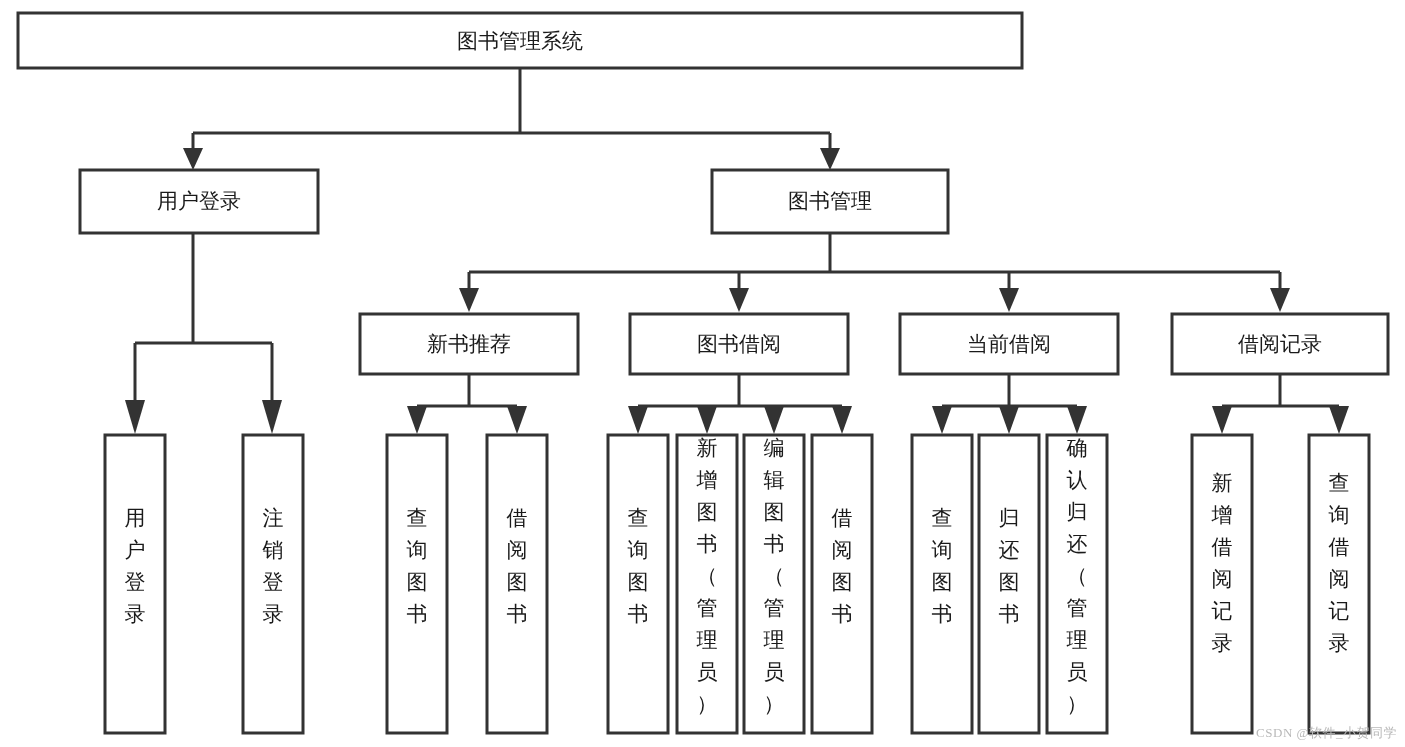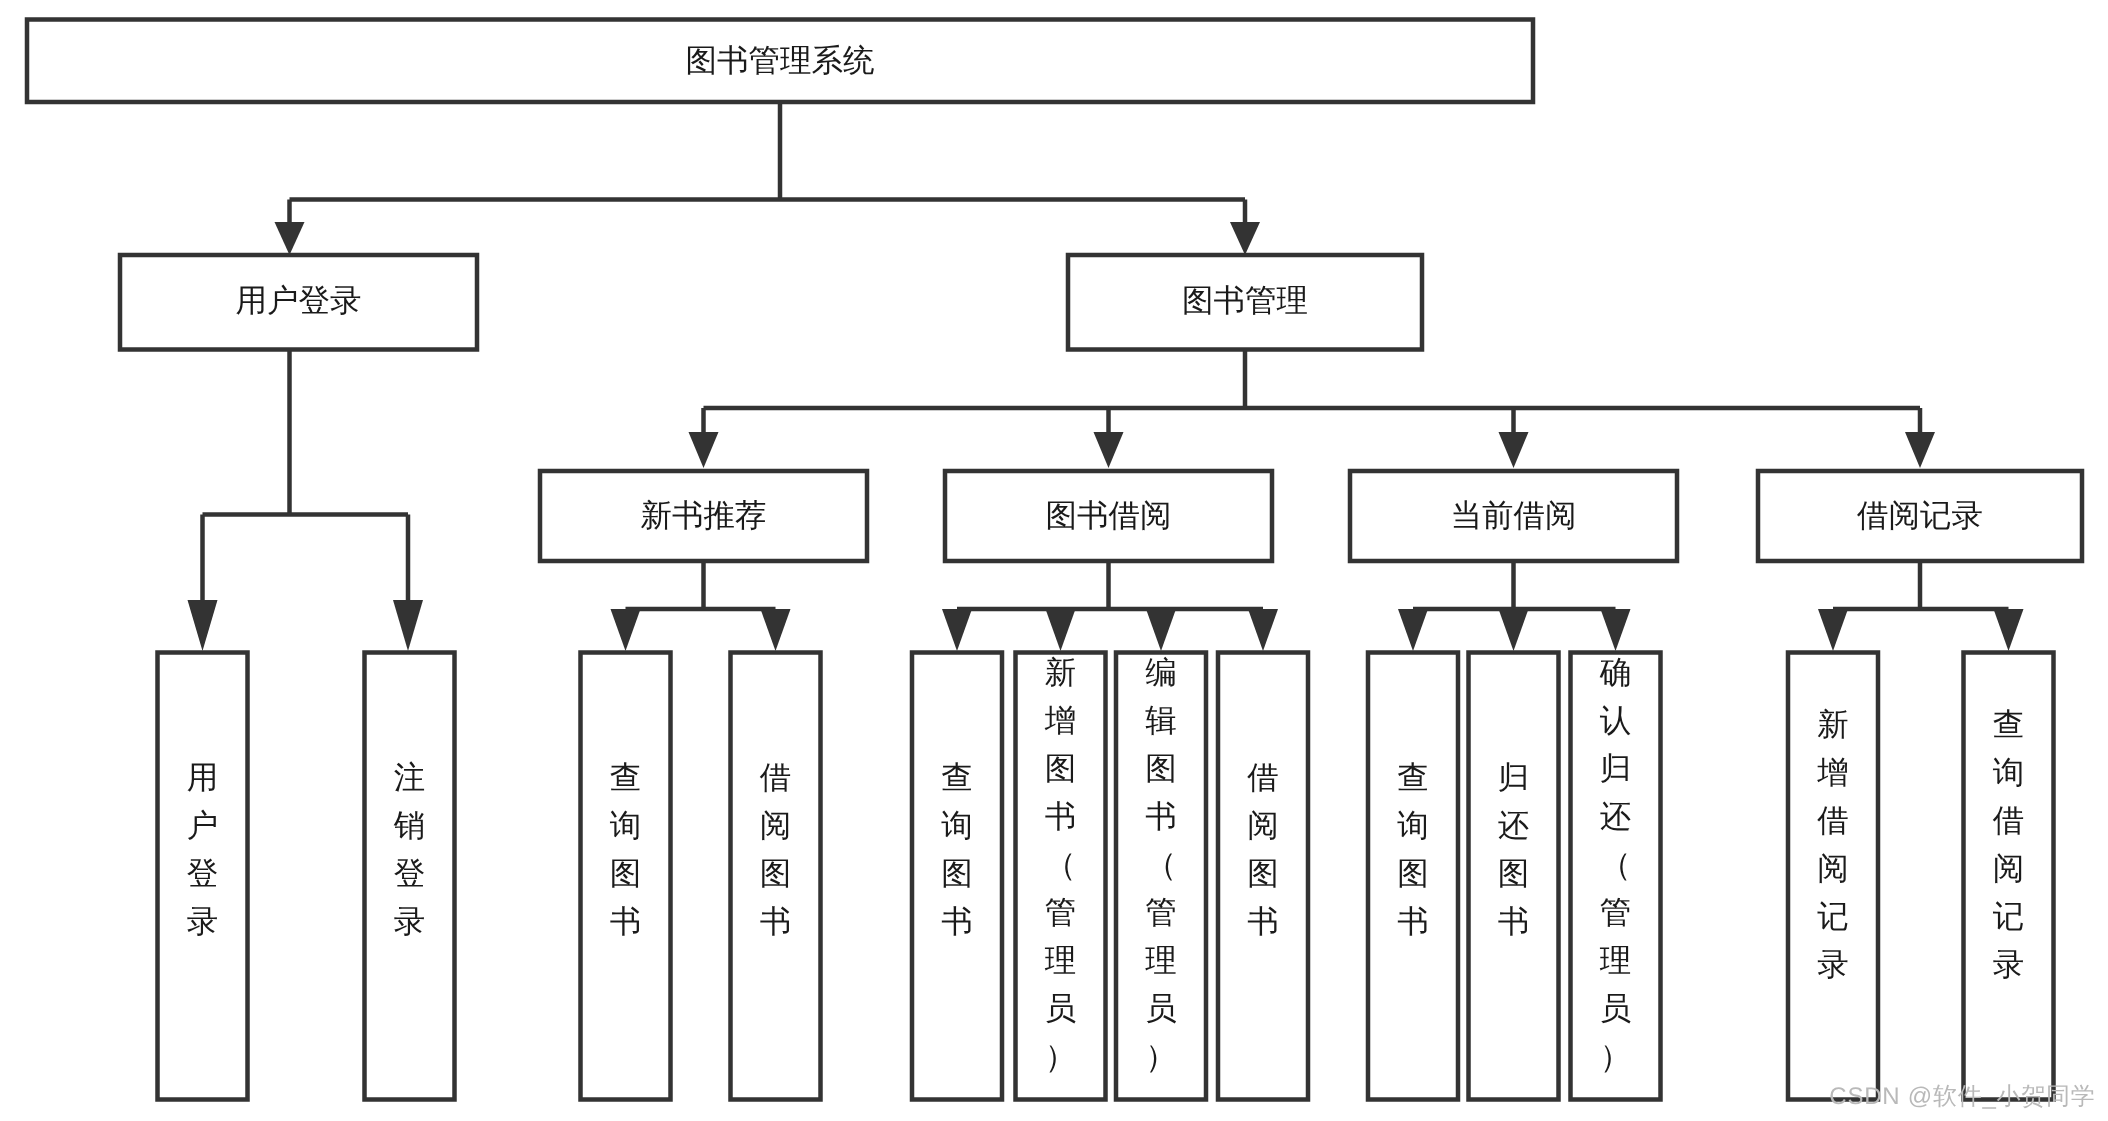--- a/index.html
+++ b/index.html
@@ -51,22 +51,22 @@
   .node-label-vertical {
     font-family: "Liberation Sans", "DejaVu Sans", sans-serif;
     fill: #1a1a1a;
     font-size: 21px;
     text-anchor: middle;
   }
   .watermark {
     position: absolute;
     right: 8px;
     bottom: 5px;
-    font-family: Liberation Sans, sans-serif;
-    font-size: 16px;
+    font-family: Liberation Serif, serif;
+    font-size: 13px;
     color: #b9b9b9;
     white-space: nowrap;
     letter-spacing: 0.5px;
   }
 </style>
 </head>
 <body>
 
 <div id="diagram-root">
 

